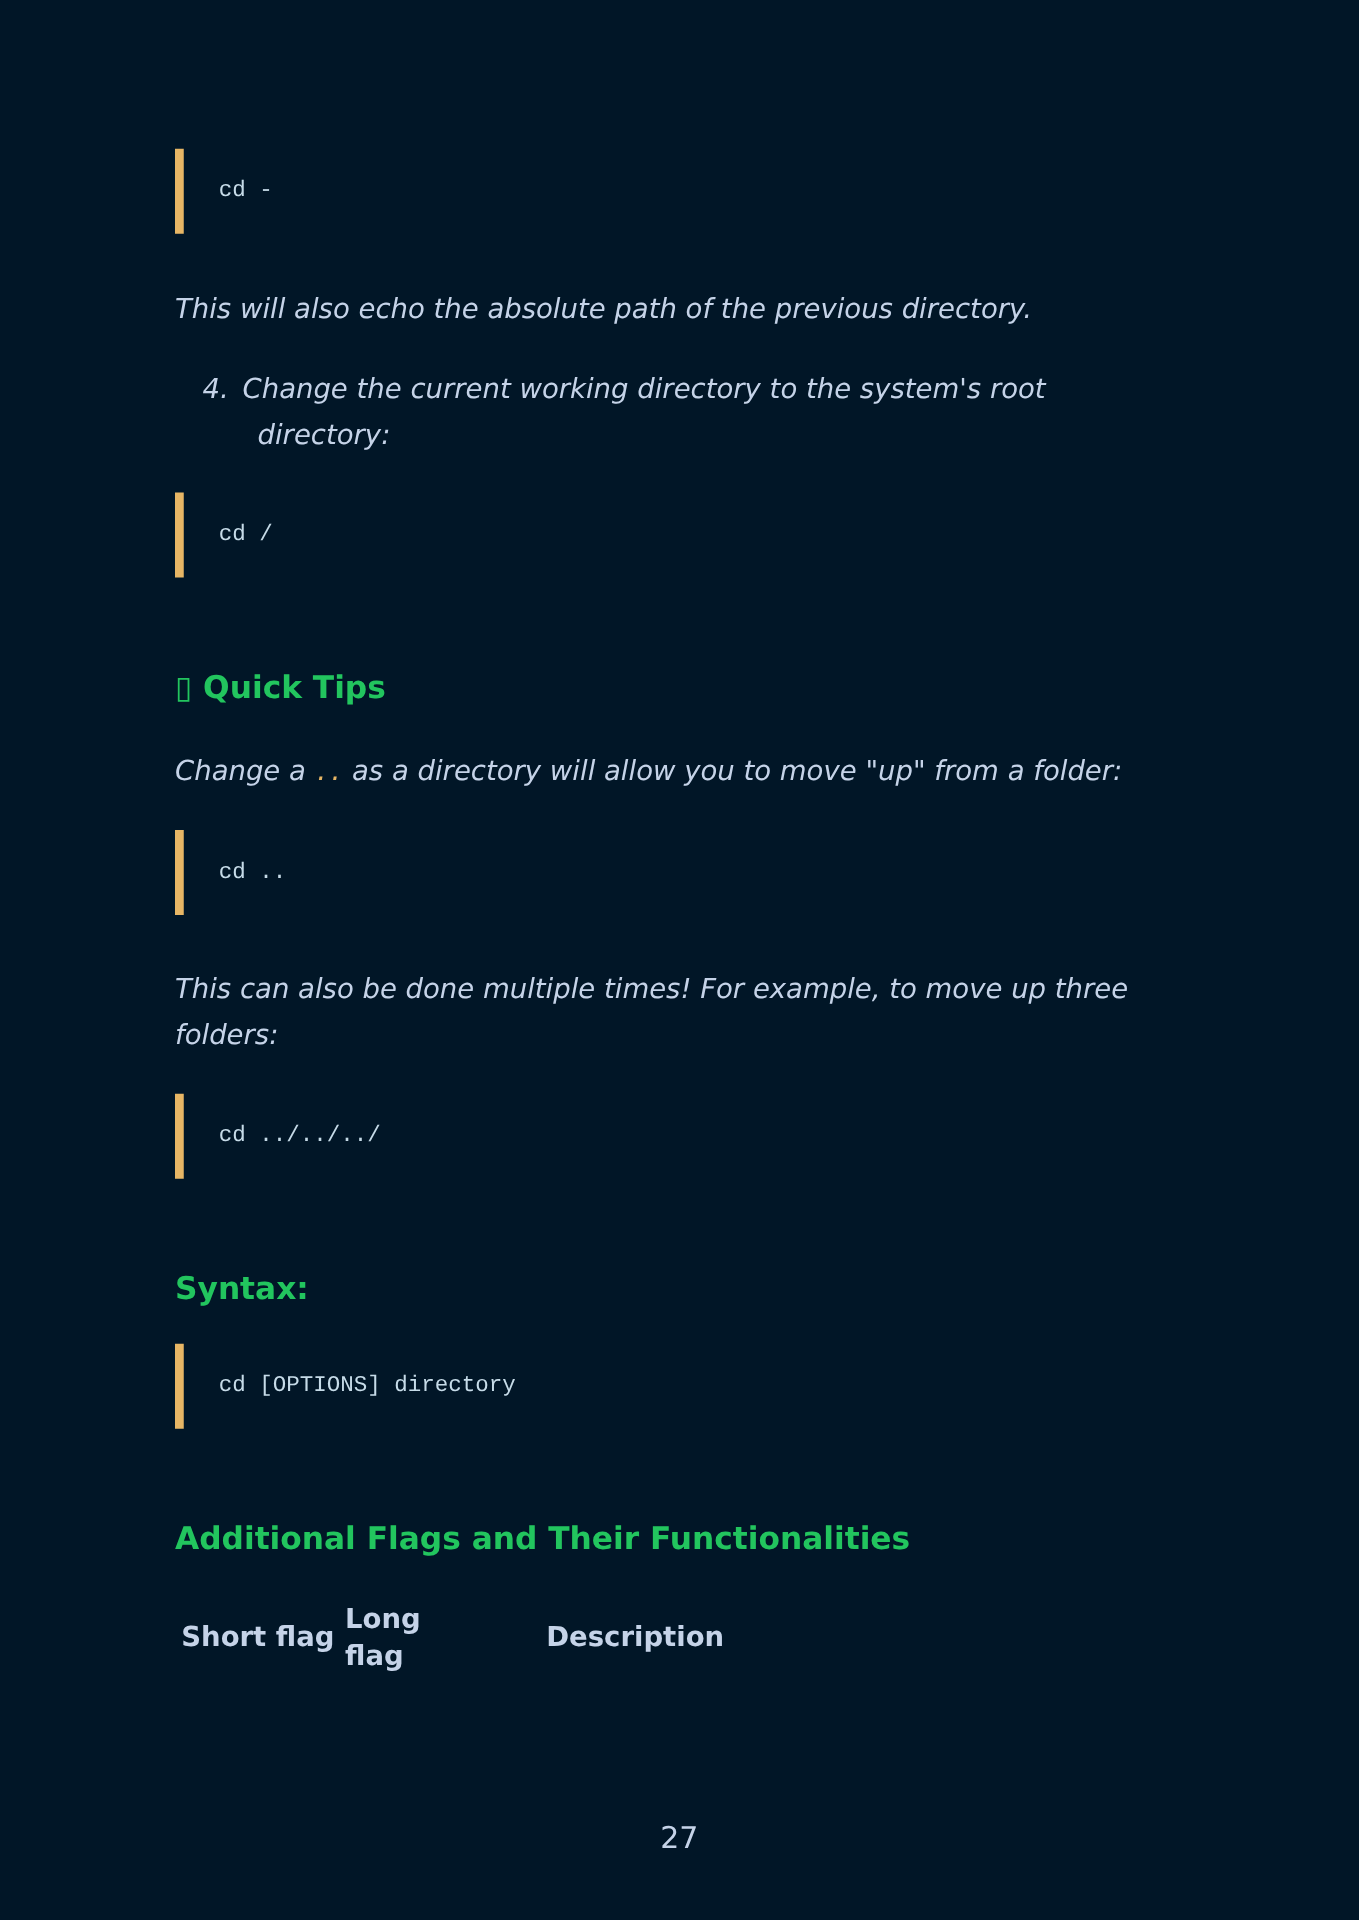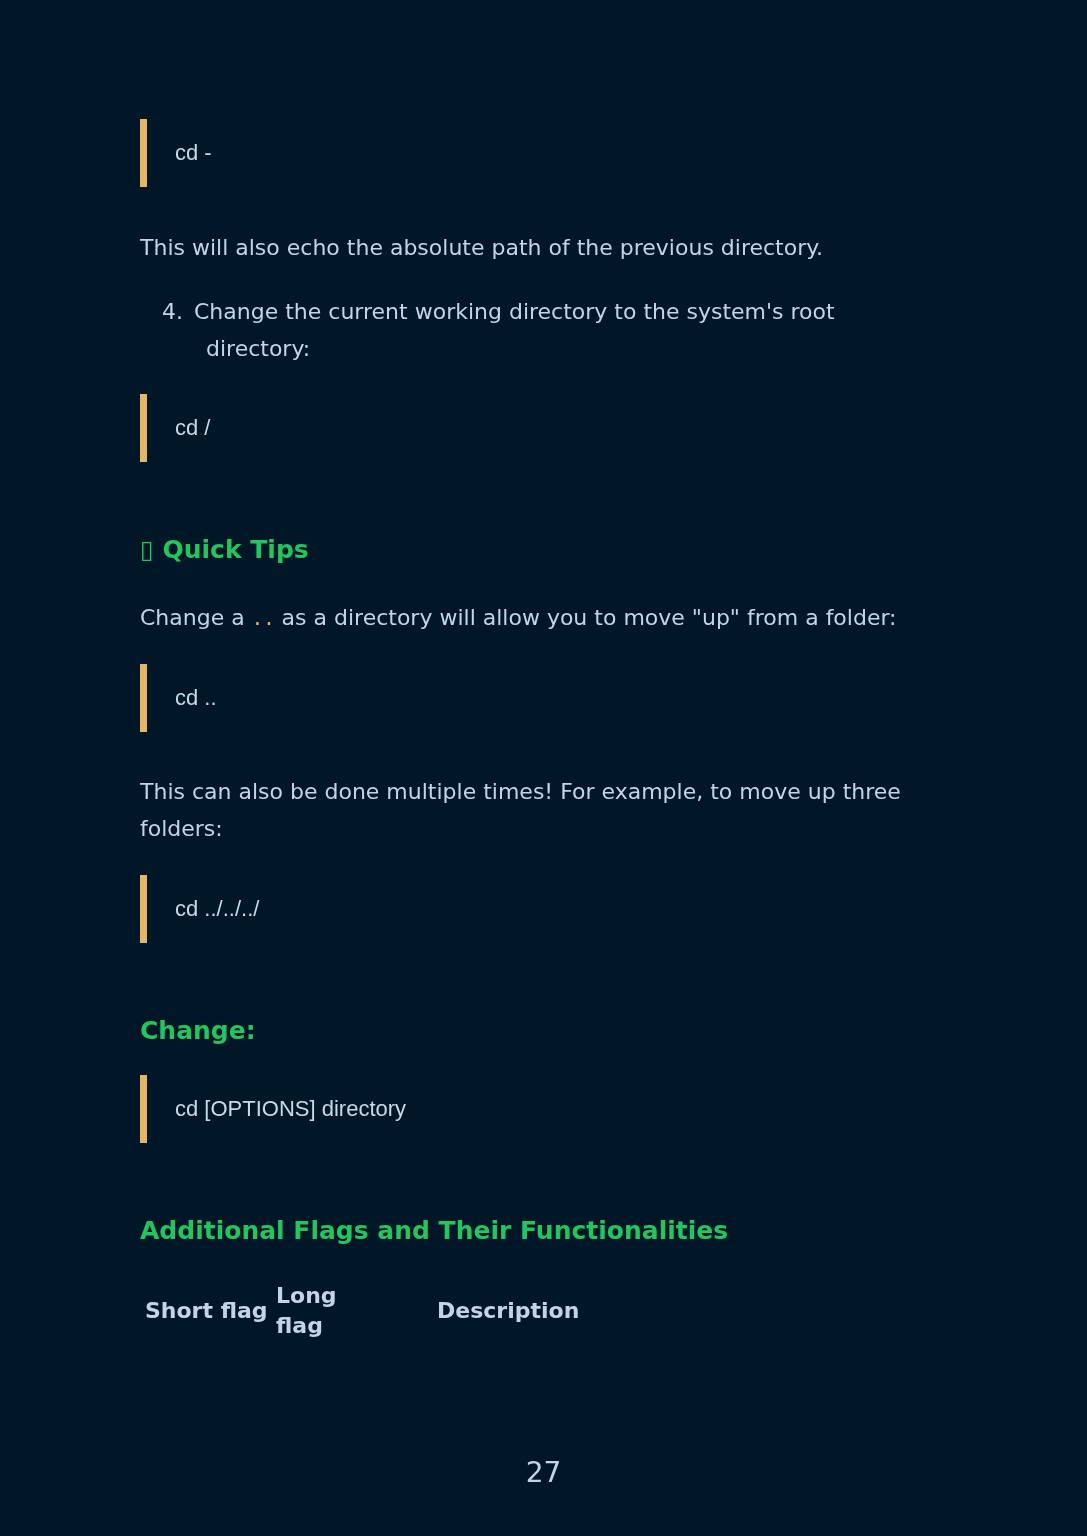--- a/index.html
+++ b/index.html
@@ -12,28 +12,28 @@
     overflow: hidden;
   }
   .page { position: absolute; left: 140px; top: 0; width: 780px; }
   .code {
     position: absolute; left: 0; width: 760px; height: 68px;
     border-left: 7px solid #e7b665;
     box-sizing: border-box;
   }
   .code span {
     position: absolute; left: 28px; top: 50%; transform: translateY(-50%);
-    font-family: Liberation Sans, sans-serif; font-size: 22px; color: #c6dbe8;
+    font-family: Liberation Mono, monospace; font-size: 18px; color: #c6dbe8;
     white-space: pre;
   }
-  .p { position: absolute; left: 0; font-size: 22px; line-height: 37px; color: #c5d3e8; }
+  .p { position: absolute; left: 0; font-size: 22px; line-height: 37px; color: #c5d3e8; font-style: italic; }
   .h { position: absolute; left: 0; font-weight: bold; color: #22c55e; font-size: 25px; }
   .inline-code { font-family: "DejaVu Sans Mono", monospace; color: #e7b665; font-size: 19px; }
   .th { position: absolute; font-weight: bold; font-size: 22px; color: #c5d3e8; line-height: 30px; }
-  .pagenum { position: absolute; left: 0; width: 1087px; top: 1456px; text-align: center; font-size: 28px; color: #c5d3e8; }
+  .pagenum { position: absolute; left: 0; width: 1087px; top: 1456px; text-align: center; font-size: 24px; color: #c5d3e8; }
 </style>
 </head>
 <body>
 
 <div class="page">
 
   <div class="code" style="top:119px">
     <span>cd -</span>
   </div>
 
@@ -60,21 +60,21 @@
     <span>cd ..</span>
   </div>
 
   <div class="p" style="top:773px">This can also be done multiple times! For example, to move up three</div>
   <div class="p" style="top:810px">folders:</div>
 
   <div class="code" style="top:875px">
     <span>cd ../../../</span>
   </div>
 
-  <div class="h" style="top:1016px">Change:</div>
+  <div class="h" style="top:1016px">Syntax:</div>
 
   <div class="code" style="top:1075px">
     <span>cd [OPTIONS] directory</span>
   </div>
 
   <div class="h" style="top:1216px">Additional Flags and Their Functionalities</div>
 
   <div>
     <div class="th" style="left:5px; top:1296px;">Short flag</div>
     <div class="th" style="left:136px; top:1281px;">

